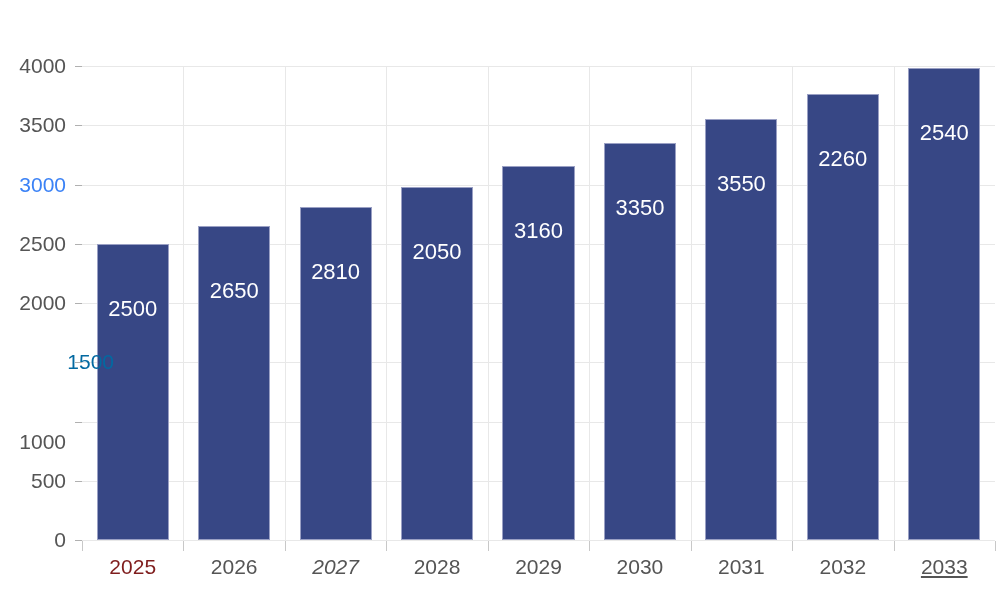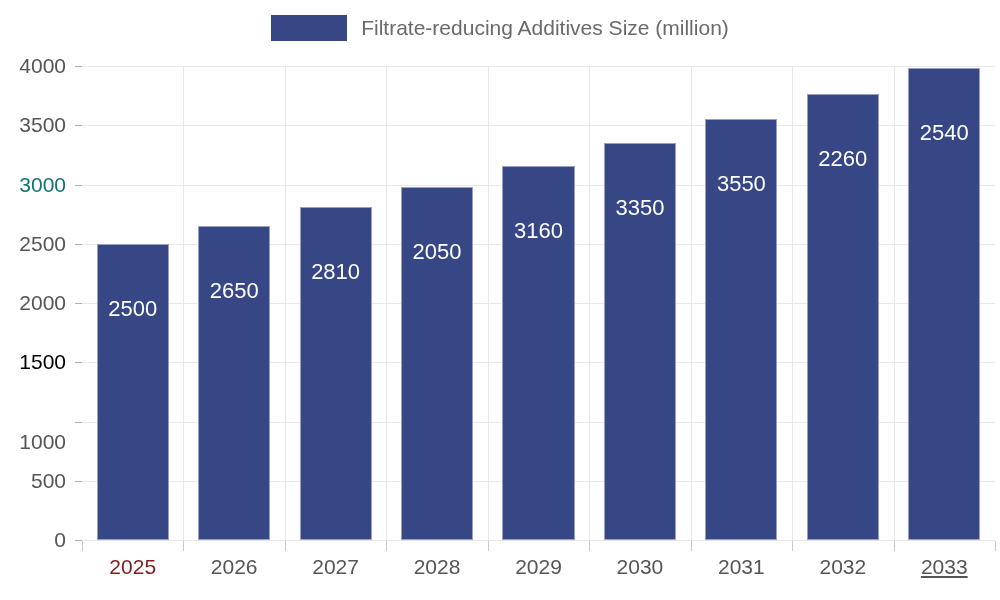--- a/index.html
+++ b/index.html
@@ -142,26 +142,20 @@
     line-height: 1;
     white-space: nowrap;
     pointer-events: none;
   }
 </style>
 </head>
 <body>
 
 <div id="chart-root">
 
-  <div id="legend">
-    <div class="legend-entry">
-      <span class="legend-swatch" style="background: rgb(55, 71, 133);"></span>
-      <span class="legend-label">Filtrate-reducing Additives Size (million)</span>
-    </div>
-  </div>
 
   <div id="y-spine"></div>
 
   <div id="x-spine"></div>
 
   <div id="plot">
     <div id="plot-bg"></div>
     <div id="grid-h">
         <div class="gridline-h" style="top: 474px; background: rgb(232, 232, 232);"></div>
         <div class="gridline-h" style="top: 414.75px; background: rgb(232, 232, 232);"></div>
@@ -205,37 +199,37 @@
       </div>
   </div>
 
   <div id="y-ticks">
       <div class="ytick-label" style="right: auto; left: 0px; width: 66px; top: 529px; color: rgb(85, 85, 85);">0</div>
       <div class="ytick-mark" style="left: 75px; top: 540px; background: rgb(176, 176, 176);"></div>
       <div class="ytick-label" style="right: auto; left: 0px; width: 66px; top: 469.75px; color: rgb(85, 85, 85);">500</div>
       <div class="ytick-mark" style="left: 75px; top: 480.75px; background: rgb(176, 176, 176);"></div>
       <div class="ytick-label" style="right: auto; left: 0px; width: 66px; top: 431px; color: rgb(85, 85, 85);">1000</div>
       <div class="ytick-mark" style="left: 75px; top: 421.5px; background: rgb(176, 176, 176);"></div>
-      <div class="ytick-label" style="right: auto; left: 0px; width: 66px; top: 351.25px; color: #000000;">1500</div>
+      <div class="ytick-label" style="right: auto; left: 0px; width: 66px; top: 351.25px; color: #0369a1; padding-left: 48px;">1500</div>
       <div class="ytick-mark" style="left: 75px; top: 362.25px; background: rgb(176, 176, 176);"></div>
       <div class="ytick-label" style="right: auto; left: 0px; width: 66px; top: 292px; color: rgb(85, 85, 85);">2000</div>
       <div class="ytick-mark" style="left: 75px; top: 303px; background: rgb(176, 176, 176);"></div>
       <div class="ytick-label" style="right: auto; left: 0px; width: 66px; top: 232.75px; color: rgb(85, 85, 85);">2500</div>
       <div class="ytick-mark" style="left: 75px; top: 243.75px; background: rgb(176, 176, 176);"></div>
-      <div class="ytick-label" style="right: auto; left: 0px; width: 66px; top: 173.5px; color: #0f766e;">3000</div>
+      <div class="ytick-label" style="right: auto; left: 0px; width: 66px; top: 173.5px; color: #3b82f6;">3000</div>
       <div class="ytick-mark" style="left: 75px; top: 184.5px; background: rgb(176, 176, 176);"></div>
       <div class="ytick-label" style="right: auto; left: 0px; width: 66px; top: 114.25px; color: rgb(85, 85, 85);">3500</div>
       <div class="ytick-mark" style="left: 75px; top: 125.25px; background: rgb(176, 176, 176);"></div>
       <div class="ytick-label" style="right: auto; left: 0px; width: 66px; top: 55px; color: rgb(85, 85, 85);">4000</div>
       <div class="ytick-mark" style="left: 75px; top: 66px; background: rgb(176, 176, 176);"></div>
     </div>
   <div id="x-ticks">
       <div class="xtick-label" style="left: 82px; width: 101.444px; color: #7f1d1d;">2025</div>
       <div class="xtick-label" style="left: 183.444px; width: 101.444px; color: rgb(85, 85, 85);">2026</div>
-      <div class="xtick-label" style="left: 284.889px; width: 101.444px; color: rgb(85, 85, 85);">2027</div>
+      <div class="xtick-label" style="left: 284.889px; width: 101.444px; color: rgb(85, 85, 85); font-style: italic;">2027</div>
       <div class="xtick-label" style="left: 386.333px; width: 101.444px; color: rgb(85, 85, 85);">2028</div>
       <div class="xtick-label" style="left: 487.778px; width: 101.444px; color: rgb(85, 85, 85);">2029</div>
       <div class="xtick-label" style="left: 589.222px; width: 101.444px; color: rgb(85, 85, 85);">2030</div>
       <div class="xtick-label" style="left: 690.667px; width: 101.444px; color: rgb(85, 85, 85);">2031</div>
       <div class="xtick-label" style="left: 792.111px; width: 101.444px; color: rgb(85, 85, 85);">2032</div>
       <div class="xtick-label" style="left: 893.556px; width: 101.444px; color: rgb(85, 85, 85); text-decoration: underline;">2033</div>
       <div class="xtick-mark" style="left: 82px;"></div>
       <div class="xtick-mark" style="left: 183.444px;"></div>
       <div class="xtick-mark" style="left: 284.889px;"></div>
       <div class="xtick-mark" style="left: 386.333px;"></div>

